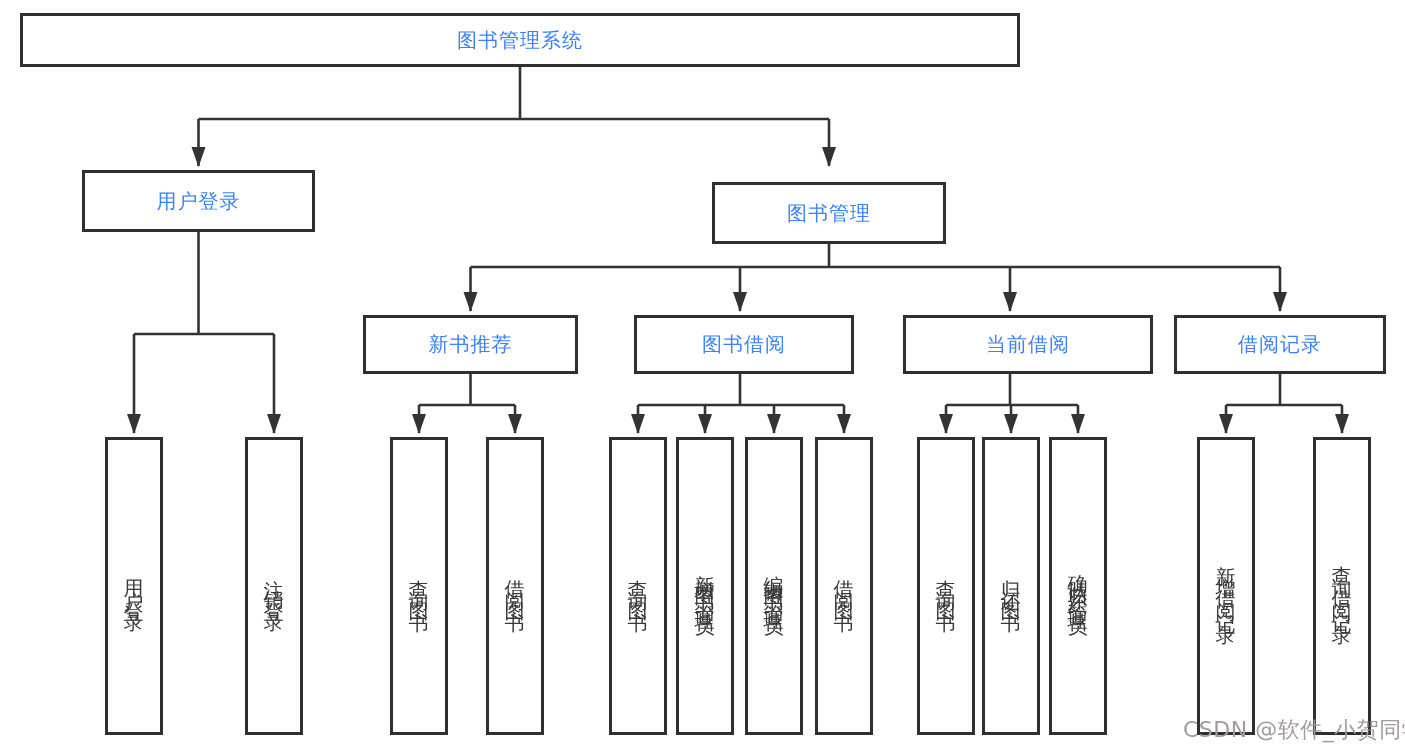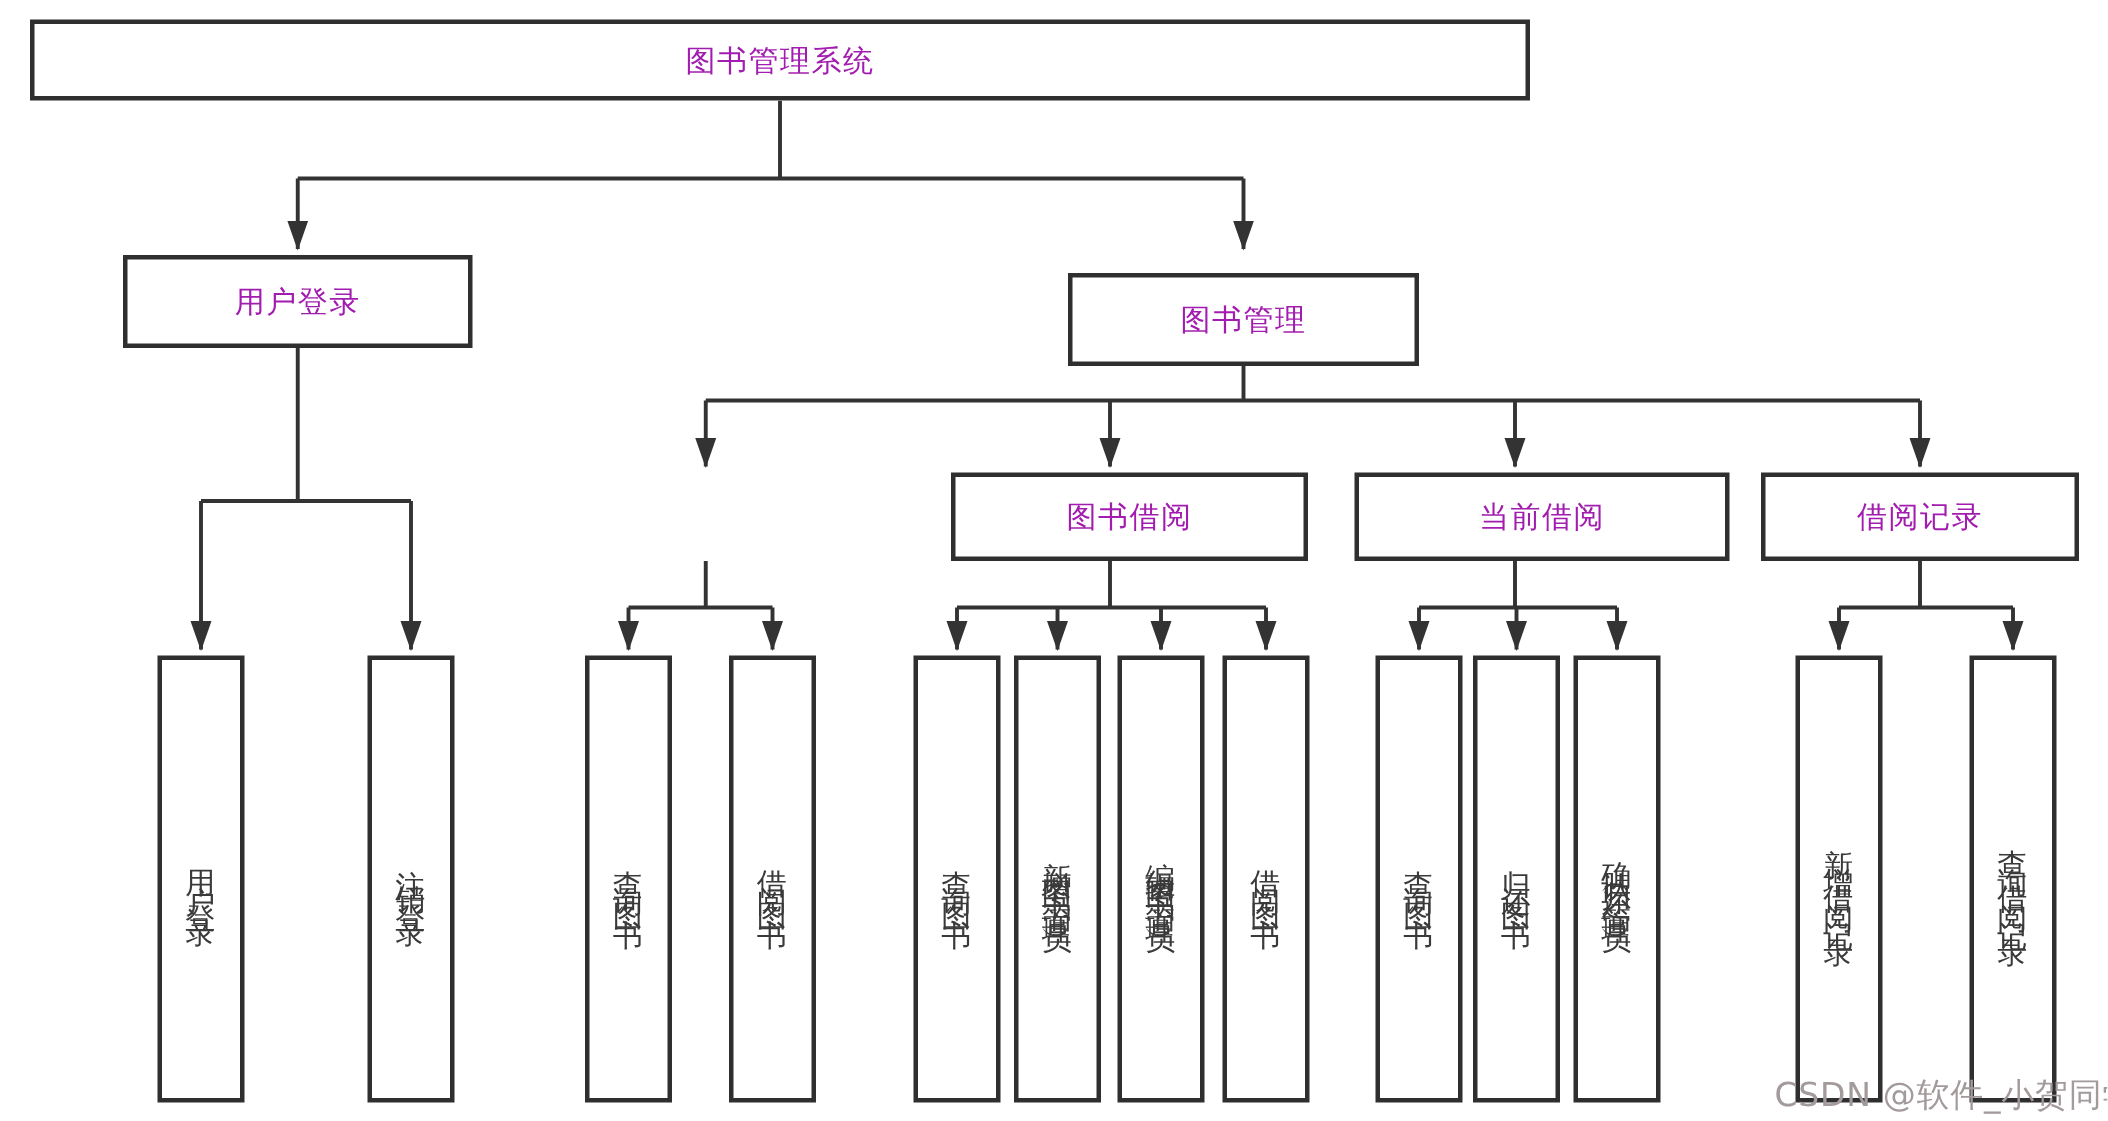--- a/index.html
+++ b/index.html
@@ -11,21 +11,21 @@
     overflow:hidden;
   }
   .wires{position:absolute;left:0;top:0;width:1405px;height:747px;}
   .wire{stroke:#333333;stroke-width:2.6;fill:none;}
   .node{
     position:absolute;
     box-sizing:border-box;
     border:3px solid #2f2f2f;
     background:#ffffff;
     display:flex;align-items:center;justify-content:center;
-    color:#a21caf;
+    color:#3b82f6;
     font-size:20px;
     letter-spacing:1px;
     white-space:nowrap;
   }
   .root{left:20px;top:13px;width:1000px;height:54px;}
   .lvl2{top:170px;height:62px;}
   .lvl3{top:315px;height:59px;}
   .leaf{
     position:absolute;
     top:437px;width:58px;height:298px;
@@ -97,21 +97,22 @@
     <path class="wire" d="M1280 374 V405 M1226 405 H1342"></path>
     <line class="wire" x1="1226" y1="405" x2="1226" y2="433" marker-end="url(#arr)"></line>
     <line class="wire" x1="1342" y1="405" x2="1342" y2="433" marker-end="url(#arr)"></line>
   </svg>
 
   <div class="node root">图书管理系统</div>
 
   <div class="node lvl2" style="left:82px;width:233px;">用户登录</div>
   <div class="node lvl2" style="left:712px;width:234px;margin-top:12px;">图书管理</div>
 
-  <div class="node lvl3" style="left:634px;width:238px;">图书借阅</div>
+  <div class="node lvl3" style="left:363px;width:215px;">新书推荐</div>
+  <div class="node lvl3" style="left:634px;width:220px;">图书借阅</div>
   <div class="node lvl3" style="left:903px;width:250px;">当前借阅</div>
   <div class="node lvl3" style="left:1174px;width:212px;">借阅记录</div>
 
   <div class="leaf" style="left:105px;">
     <span>用户登录</span>
   </div>
   <div class="leaf" style="left:245px;">
     <span>注销登录</span>
   </div>
 

